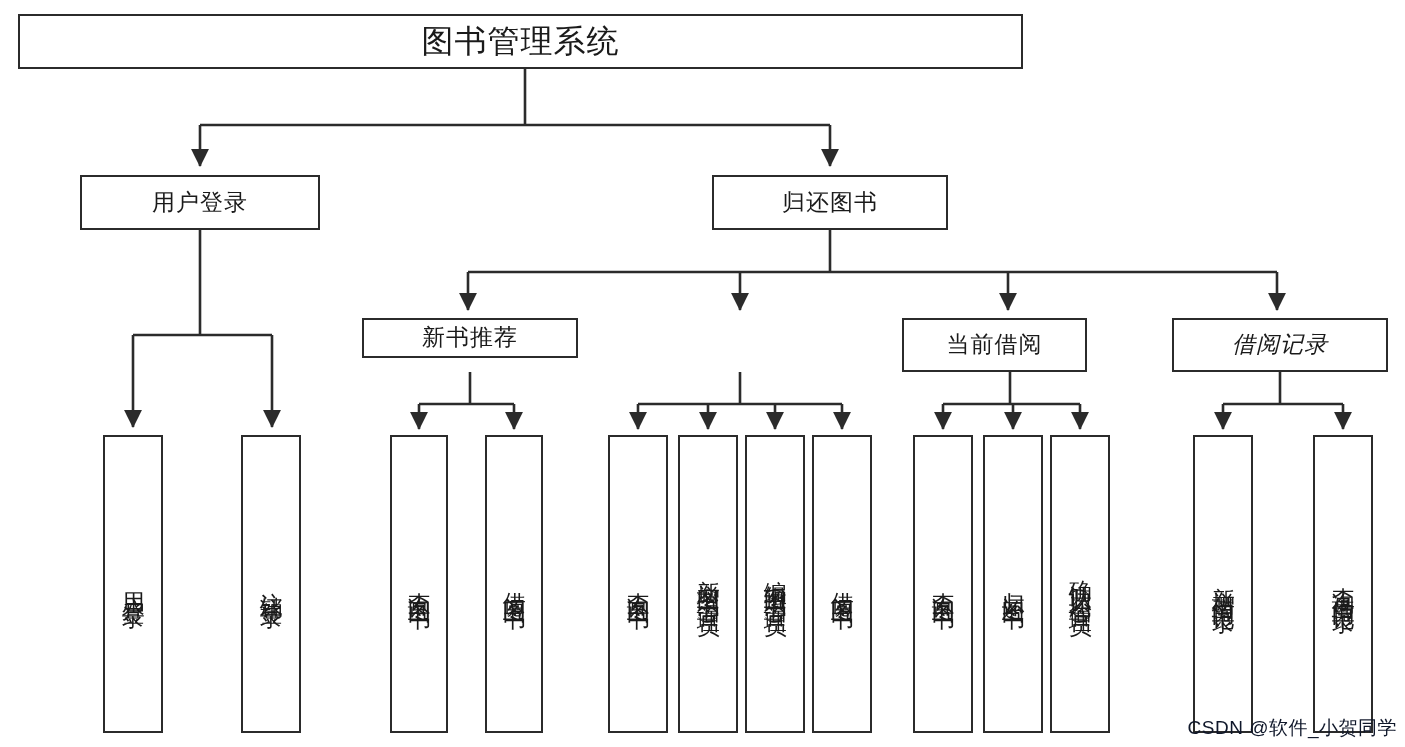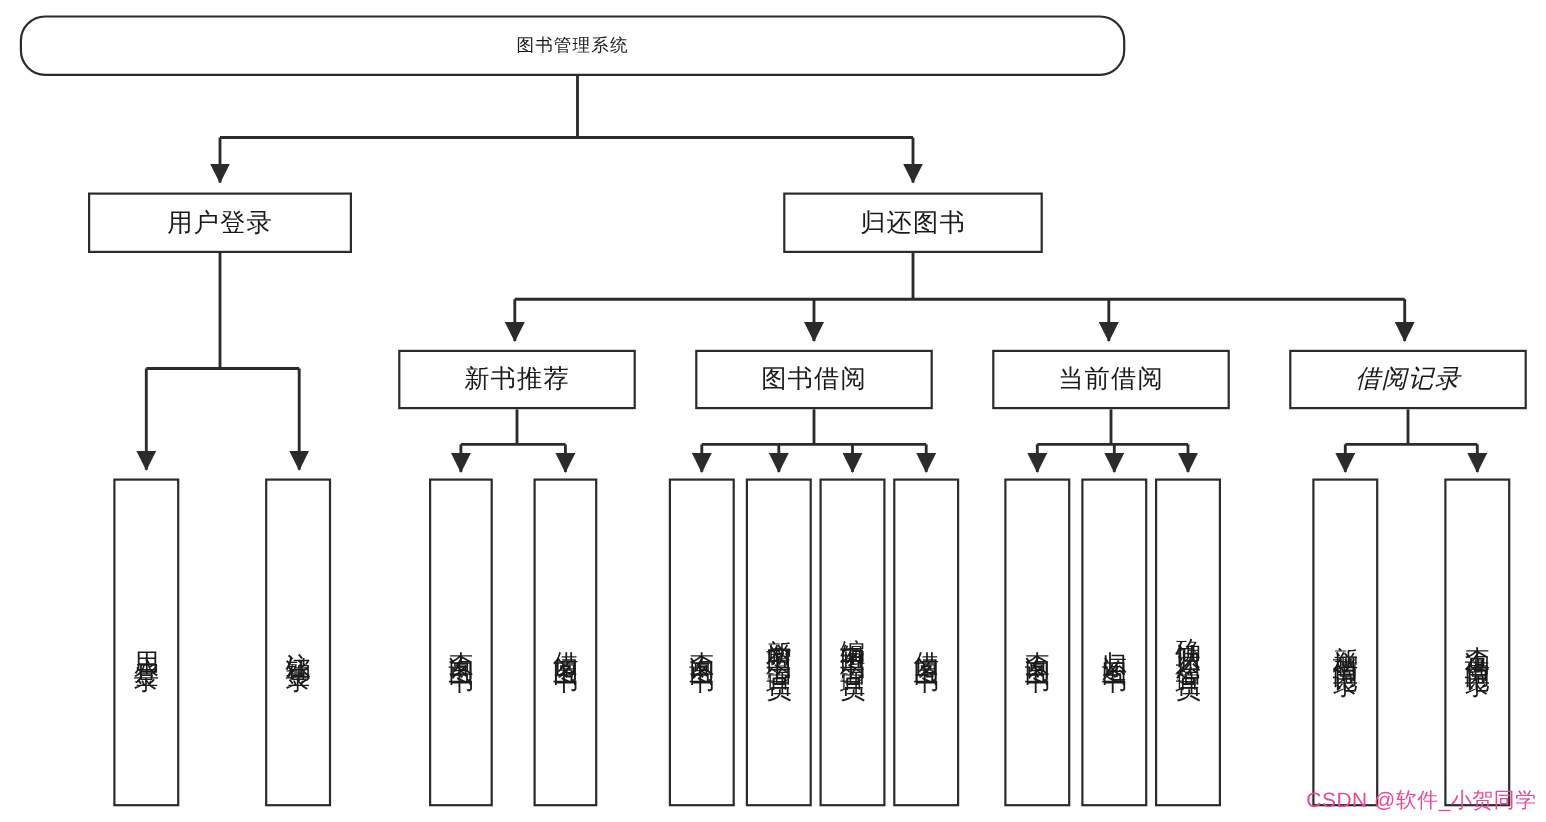--- a/index.html
+++ b/index.html
@@ -43,29 +43,28 @@
   .node.vert {
     writing-mode: vertical-rl;
     text-orientation: upright;
     font-size: 23px;
     letter-spacing: 5px;
     line-height: 1.1;
     padding: 6px 0;
     white-space: nowrap;
   }
   .node.root {
-    font-size: 16px;
-    border-radius: 23px;
+    font-size: 32px;
   }
   #watermark {
     position: absolute;
     right: 8px;
     bottom: 6px;
     font-size: 19px;
-    color: #ec4899;
+    color: #0f172a;
     letter-spacing: 0.5px;
     z-index: 5;
     white-space: nowrap;
     margin-top: 48px;
   }
 </style>
 </head>
 <body>
 
 <div id="canvas">
@@ -118,23 +117,22 @@
       <path d="M 1223 404 L 1223 429" marker-end="url(#arrow)"></path>
       <path d="M 1343 404 L 1343 429" marker-end="url(#arrow)"></path>
     </g>
   </svg>
 
   <div class="node horiz root" style="left:18px; top:14px; width:1005px; height:55px;">图书管理系统</div>
 
   <div class="node horiz" style="left:80px; top:175px; width:240px; height:55px;">用户登录</div>
   <div class="node horiz" style="left:712px; top:175px; width:236px; height:55px;">归还图书</div>
 
-  <div class="node horiz" style="left:362px; top:318px; width:216px; height:54px;">新书推荐</div>
-  <div class="node horiz" style="left:632px; top:318px; width:216px; height:54px;">图书借阅</div>
-  <div class="node horiz" style="left:902px; top:318px; width:216px; height:54px;">当前借阅</div>
+  <div class="node horiz" style="left:362px; top:318px; width:216px; height:40px;">新书推荐</div>
+  <div class="node horiz" style="left:902px; top:318px; width:185px; height:54px;">当前借阅</div>
   <div class="node horiz" style="left:1172px; top:318px; width:216px; height:54px;font-style:italic;">借阅记录</div>
 
   <div class="node vert" style="left:103px; top:435px; width:60px; height:298px;">用户登录</div>
   <div class="node vert" style="left:241px; top:435px; width:60px; height:298px;">注销登录</div>
 
   <div class="node vert" style="left:390px; top:435px; width:58px; height:298px;">查询图书</div>
   <div class="node vert" style="left:485px; top:435px; width:58px; height:298px;">借阅图书</div>
 
   <div class="node vert" style="left:608px; top:435px; width:60px; height:298px;">查询图书</div>
   <div class="node vert" style="left:678px; top:435px; width:60px; height:298px;">新增图书（管理员）</div>

